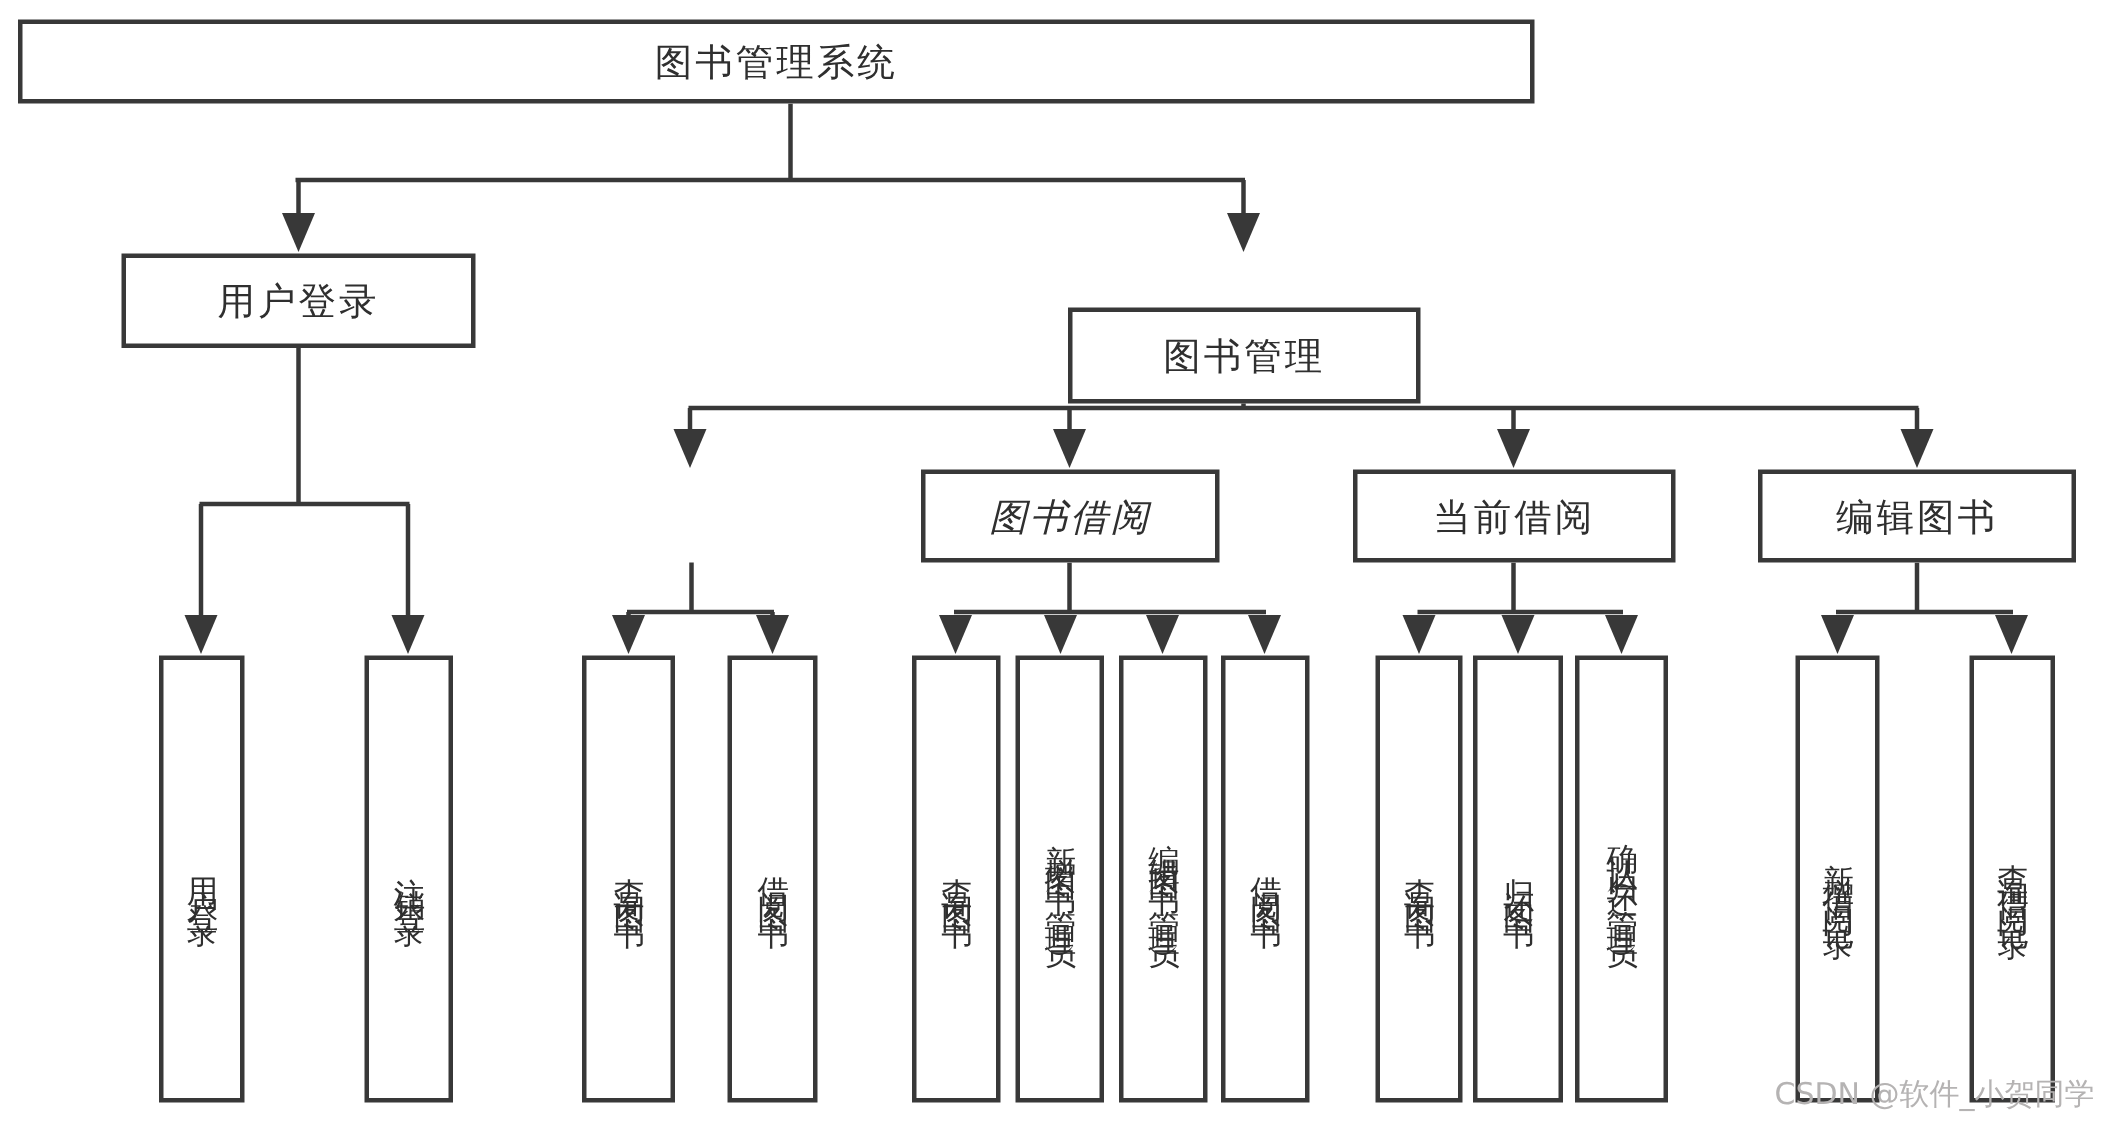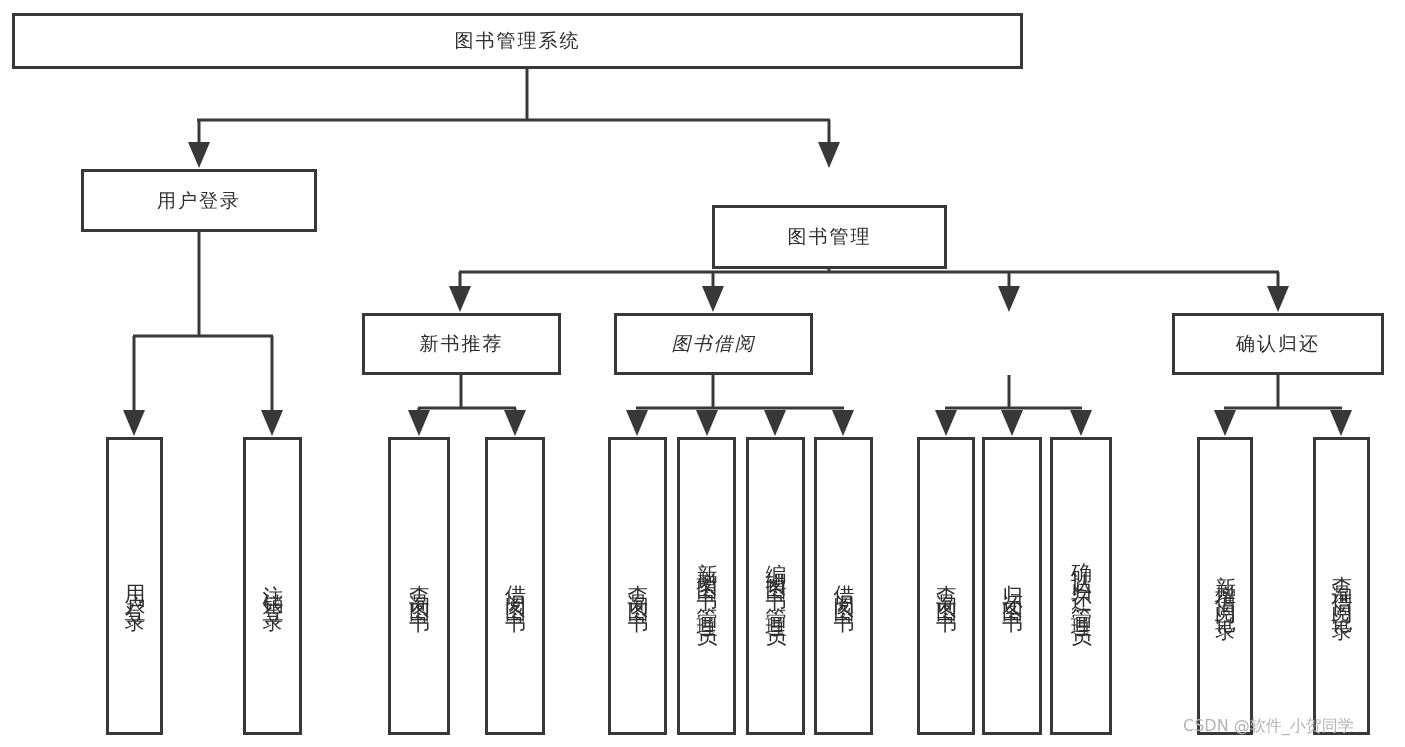--- a/index.html
+++ b/index.html
@@ -32,21 +32,21 @@
   .node {
     position: absolute;
     border: 3px solid var(--line);
     background: #ffffff;
     display: flex;
     align-items: center;
     justify-content: center;
     color: var(--text);
   }
   .node .hlabel {
-    font-size: 19px;
+    font-size: 25px;
     letter-spacing: 2px;
     white-space: nowrap;
     color: var(--text);
   }
 
   
   .root  { left: 12px;  top: 13px;  width: 1011px; height: 56px; }
   .l2a   { left: 81px;  top: 169px; width: 236px;  height: 63px; }
   .l2b   { left: 712px; top: 169px; width: 235px;  height: 64px; margin-top: 36px; }
   .l3a   { left: 362px; top: 313px; width: 199px;  height: 62px; }
@@ -76,21 +76,21 @@
   .c1 { left: 917px;  width: 58px; }
   .c2 { left: 982px;  width: 60px; }
   .c3 { left: 1050px; width: 62px; }
   .r1 { left: 1197px; width: 56px; }
   .r2 { left: 1313px; width: 57px; }
 
   .watermark {
     position: absolute;
     left: 1183px;
     top: 716px;
-    font-size: 16px;
+    font-size: 20px;
     color: var(--watermark);
     white-space: nowrap;
     z-index: 20;
     letter-spacing: 0px;
   }
 </style>
 </head>
 <body>
 
 <div class="stage">
@@ -166,28 +166,28 @@
     <span class="hlabel">图书管理系统</span>
   </div>
 
   <div class="node l2a">
     <span class="hlabel">用户登录</span>
   </div>
   <div class="node l2b">
     <span class="hlabel">图书管理</span>
   </div>
 
-  <div class="node l3a">
-    <span class="hlabel">新书推荐</span>
-  </div>
   <div class="node l3b">
     <span class="hlabel">图书借阅</span>
   </div>
+  <div class="node l3c">
+    <span class="hlabel">当前借阅</span>
+  </div>
   <div class="node l3d">
-    <span class="hlabel">确认归还</span>
+    <span class="hlabel">编辑图书</span>
   </div>
 
   <div class="node leaf u1">
     <span class="vlabel">用户登录</span>
   </div>
   <div class="node leaf u2">
     <span class="vlabel">注销登录</span>
   </div>
 
   <div class="node leaf n1">

